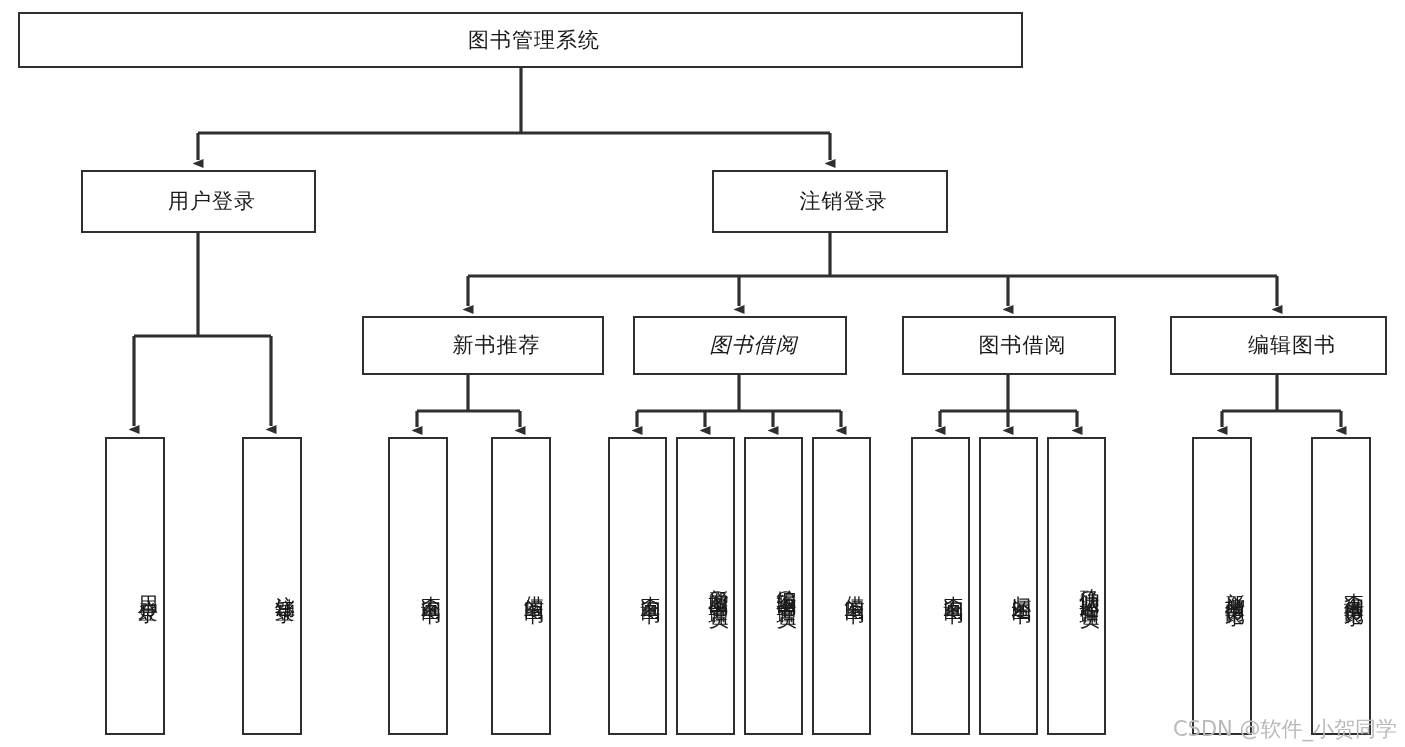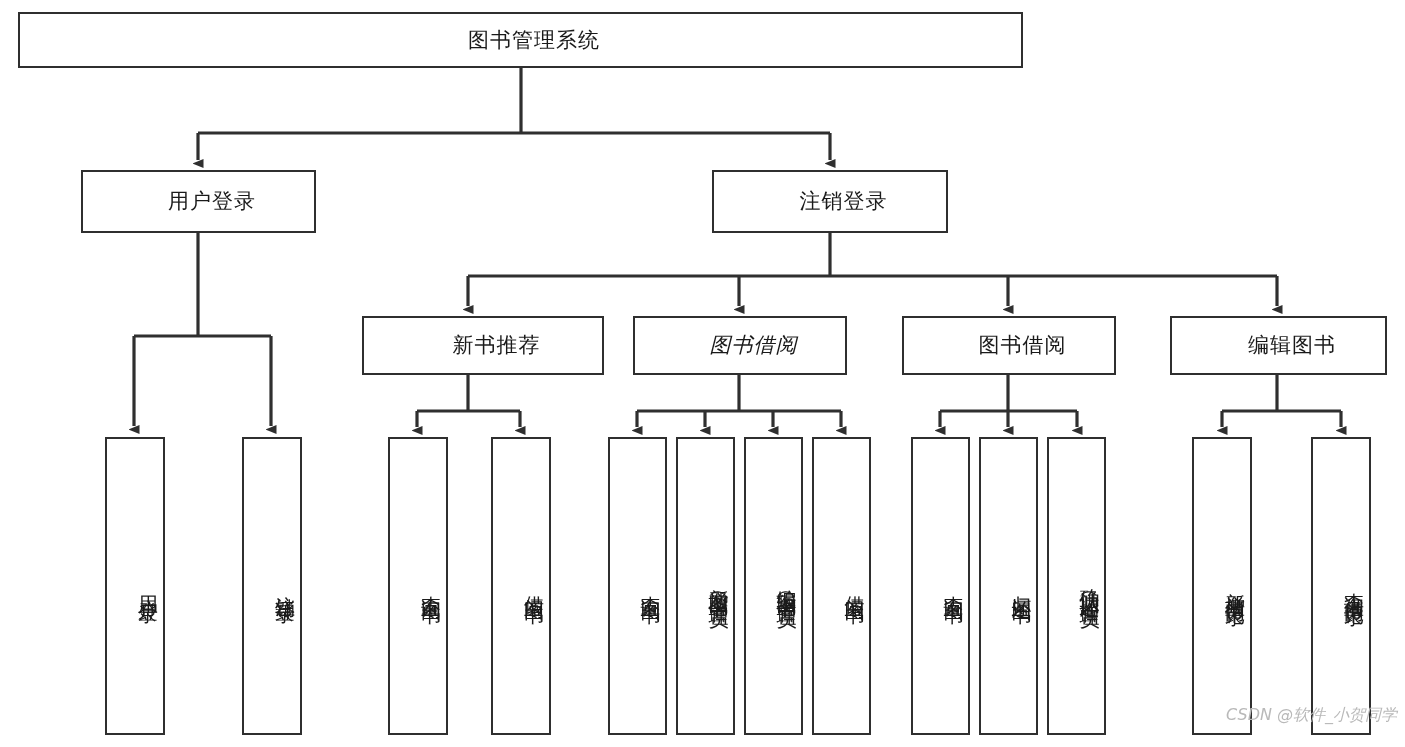--- a/index.html
+++ b/index.html
@@ -53,26 +53,25 @@
     text-orientation: upright;
     font-size: 20px;
     letter-spacing: 3px;
     line-height: 1;
     white-space: nowrap;
     text-align: center;
   }
   #watermark {
     position: absolute;
     right: 8px;
-    bottom: 21px;
-    font-size: 16px;
+    bottom: 4px;
+    font-size: 21px;
     color: #b9b9b9;
     white-space: nowrap;
     user-select: none;
-    font-style: italic;
   }
 </style>
 </head>
 <body>
 
 <div id="diagram-root">
 
   <svg class="layer" viewBox="0 0 1405 747" xmlns="http://www.w3.org/2000/svg">
     <defs>
       <marker id="arrowhead" markerWidth="9" markerHeight="11" refX="1" refY="5.5" orient="auto" markerUnits="userSpaceOnUse">

